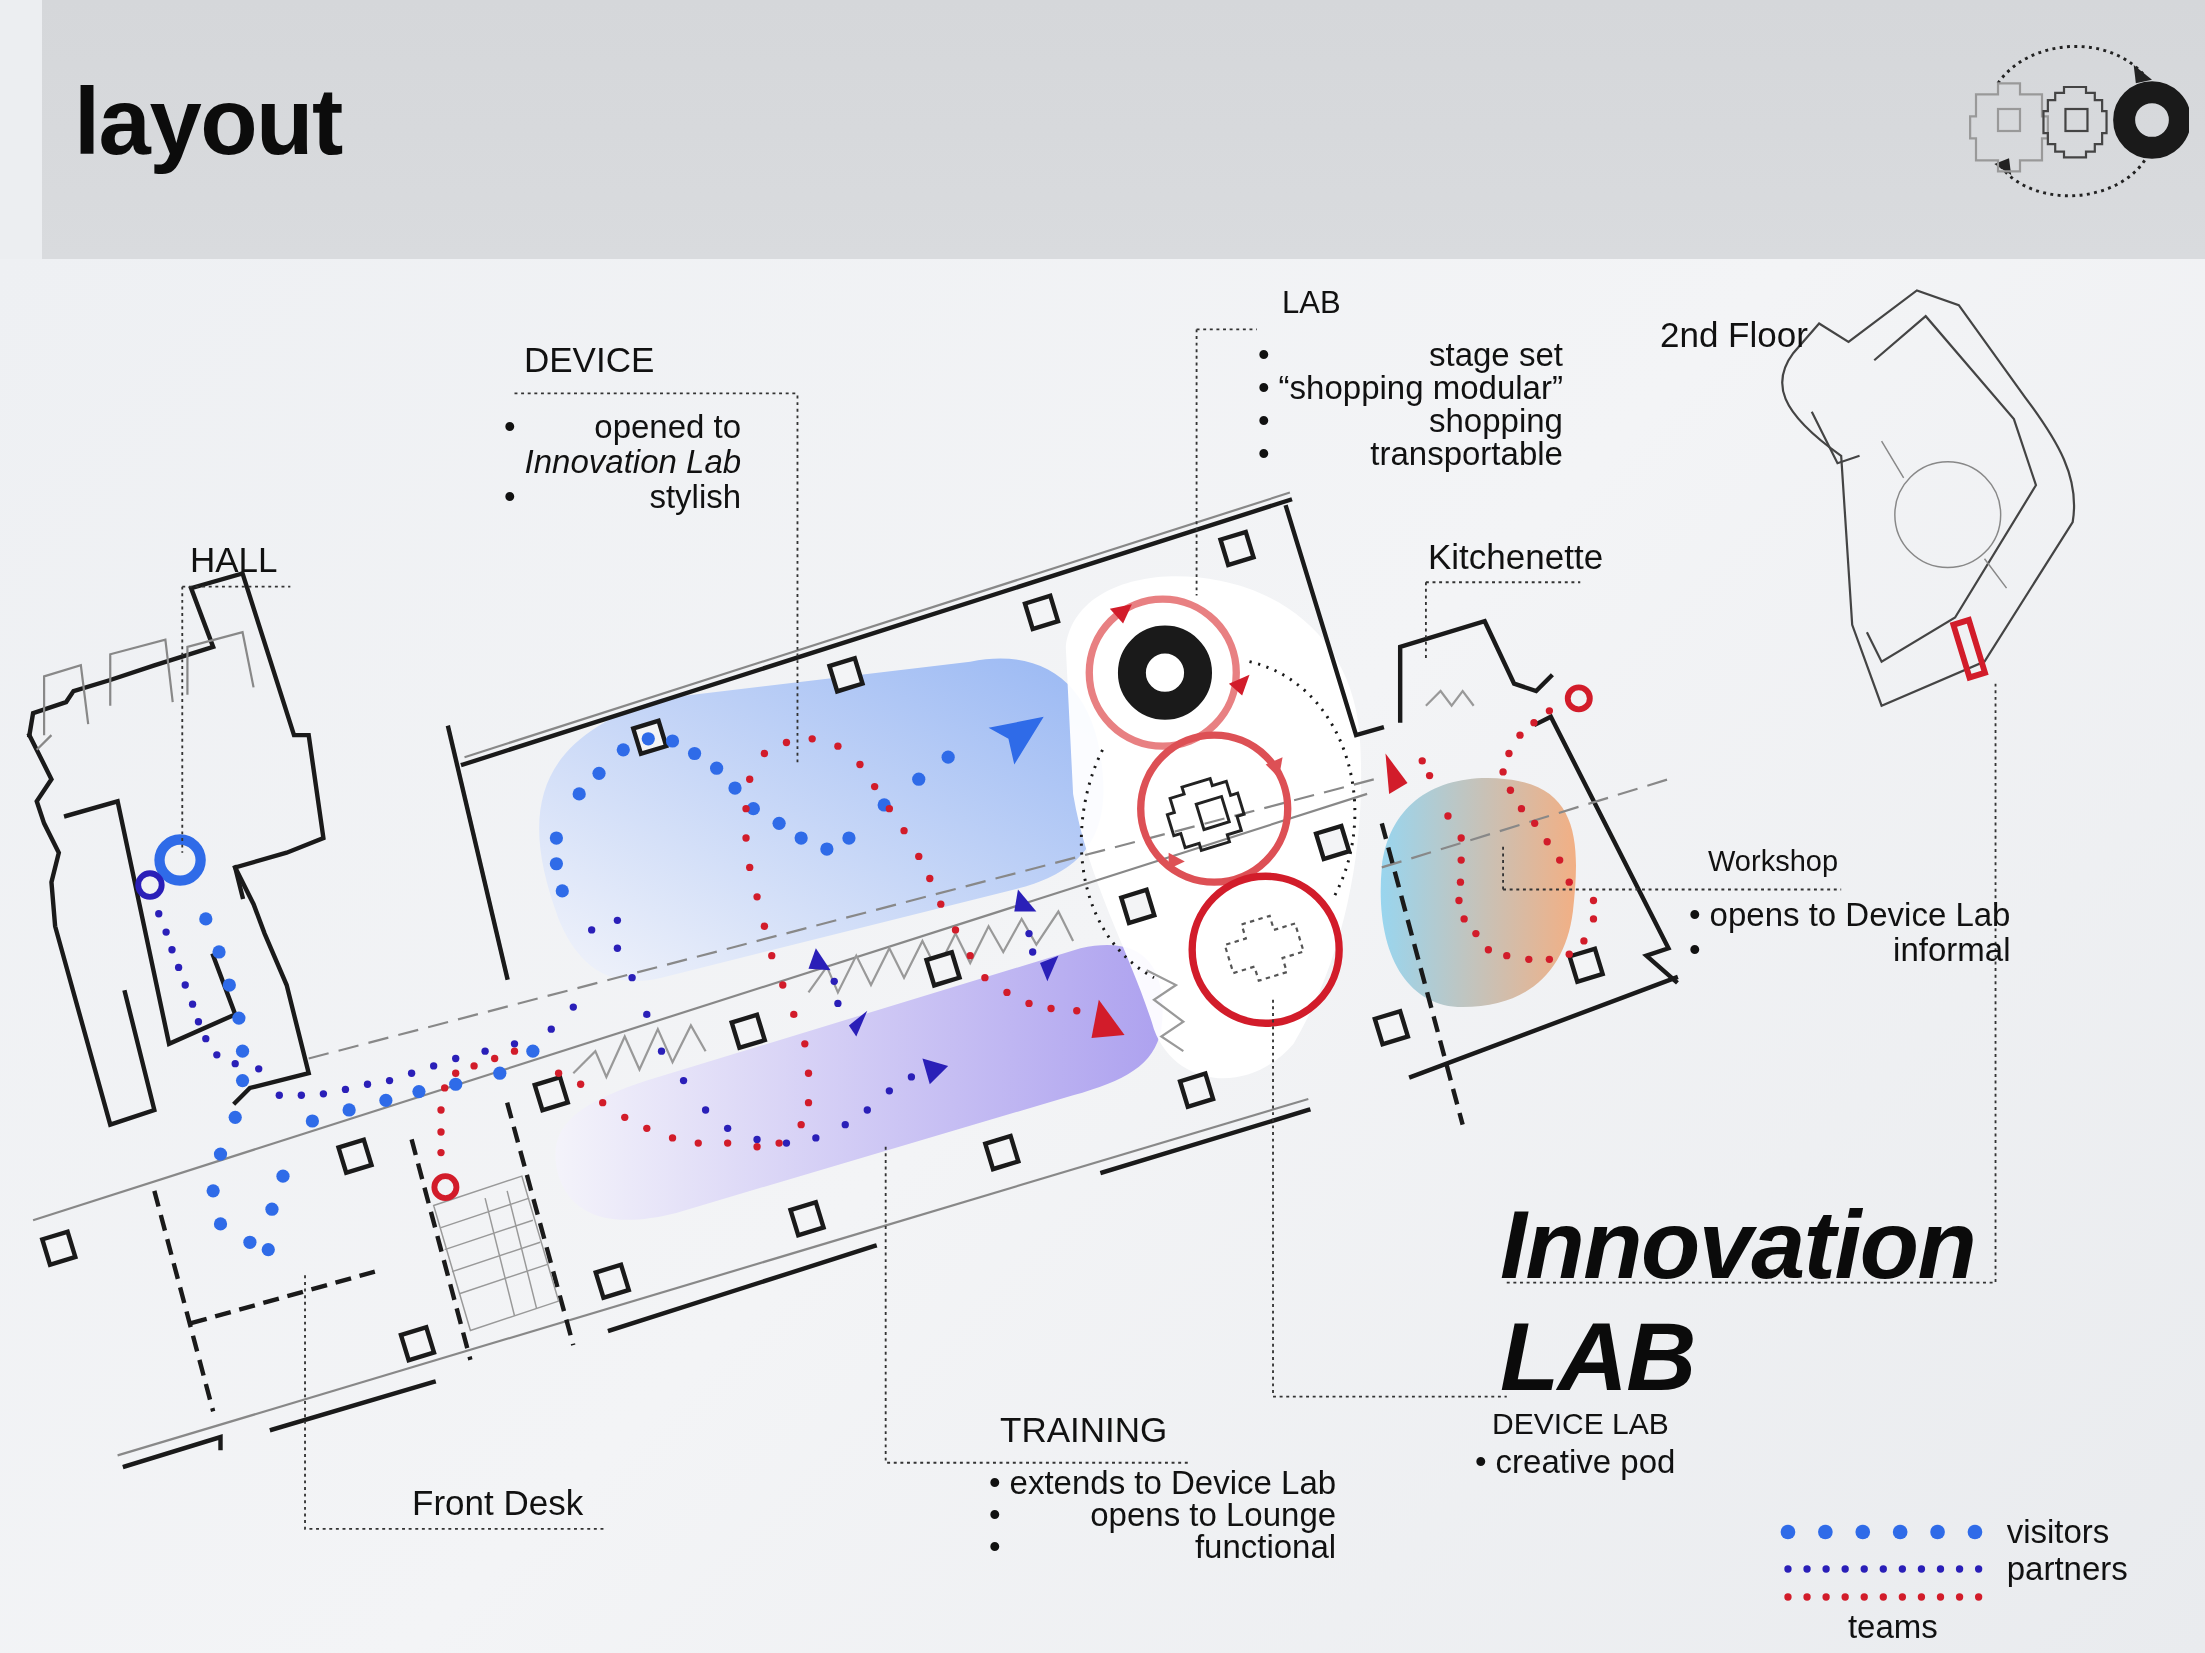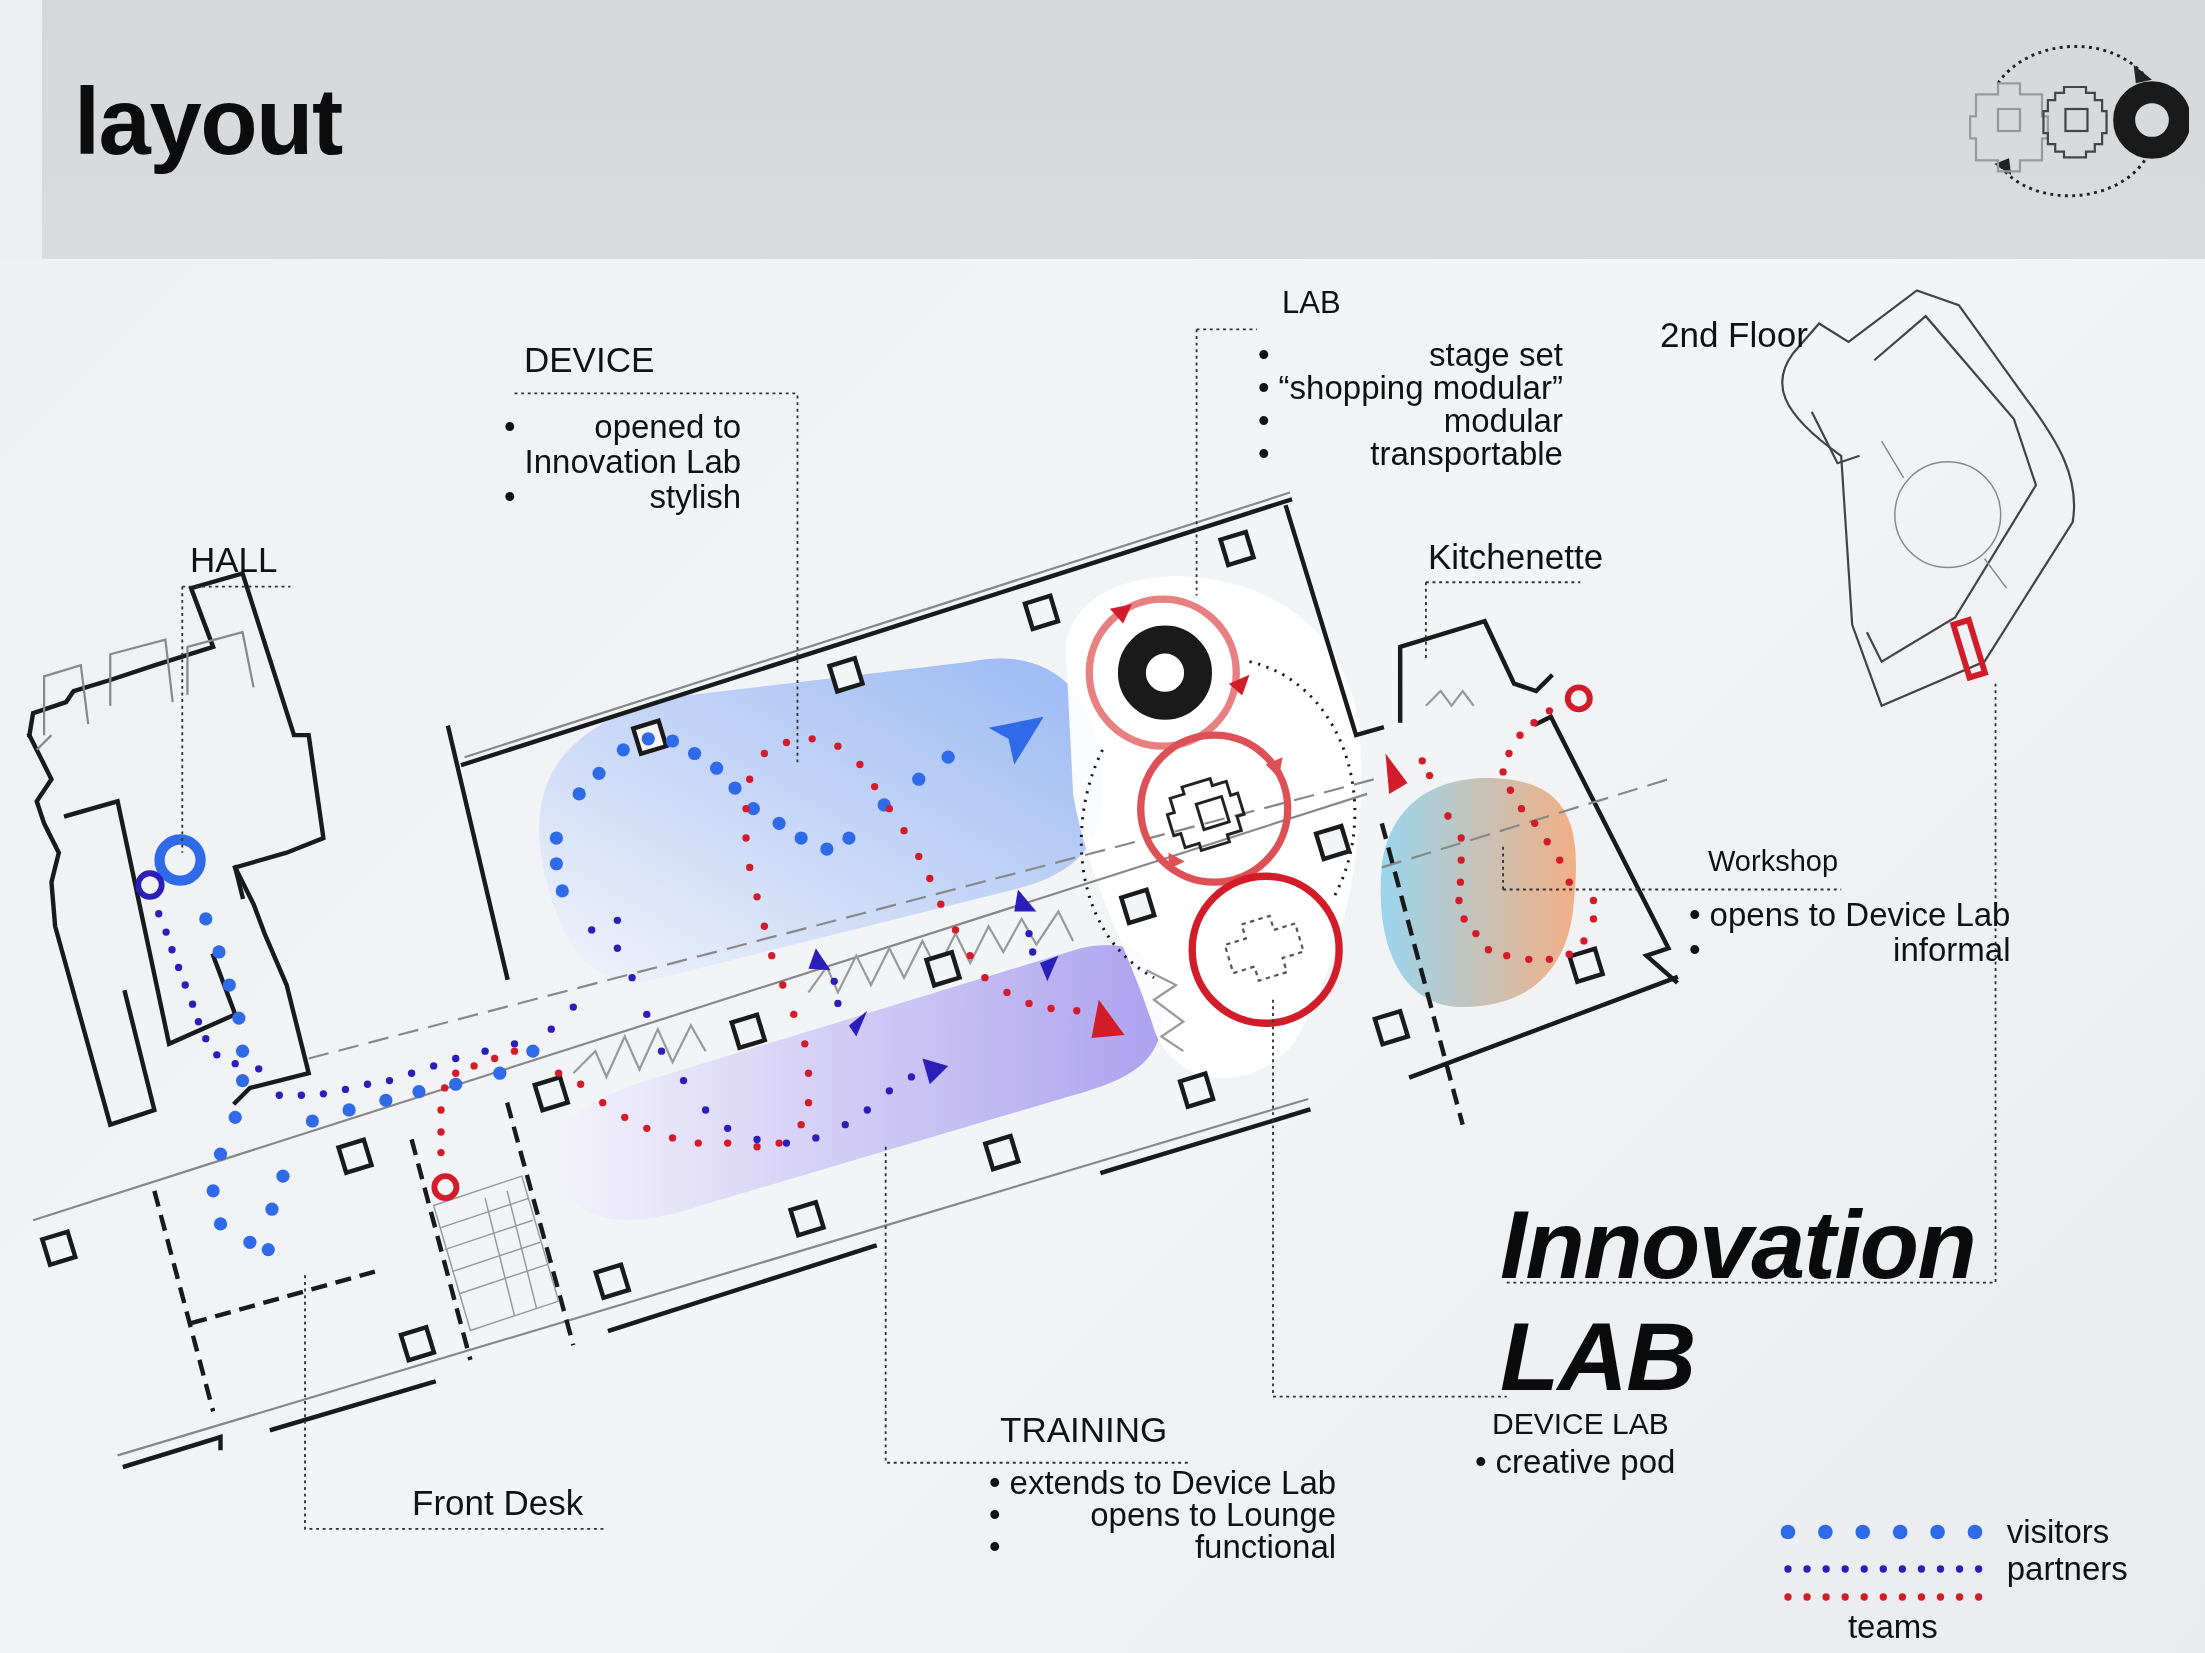--- a/index.html
+++ b/index.html
@@ -342,29 +342,29 @@
     <path d="M248 798 L248 1160 M248 798 L395 798"></path>
     <path d="M415 1735 L415 2080 L825 2080"></path>
   </g>
 </svg>
 
 <div class="lbl h" style="left:190px;top:540px;" data-name="hall-label">HALL</div>
 
 <div class="lbl h" style="left:524px;top:340px;" data-name="lounge-label">DEVICE</div>
 <ul class="lbl b bul" style="left:504px;top:409px;" data-name="lounge-bullets">
   <li data-name="lounge-bullet">opened to</li>
-  <li data-name="lounge-bullet" style="padding-left:20.6px;list-style:none;">Innovation Lab</li>
+  <li data-name="lounge-bullet" style="padding-left:20.6px;list-style:none;font-style:italic;">Innovation Lab</li>
   <li data-name="lounge-bullet">stylish</li>
 </ul>
 
 <div class="lbl hs" style="left:1282px;top:285px;" data-name="lab-label">LAB</div>
 <ul class="lbl b bul" style="left:1258px;top:338px;line-height:33px;" data-name="lab-bullets">
   <li data-name="lab-bullet">stage set</li>
   <li data-name="lab-bullet">“shopping modular”</li>
-  <li data-name="lab-bullet">modular</li>
+  <li data-name="lab-bullet">shopping</li>
   <li data-name="lab-bullet">transportable</li>
 </ul>
 
 <div class="lbl hs" style="left:1428px;top:537px;font-size:35px;" data-name="kitchenette-label">Kitchenette</div>
 
 <div class="lbl h" style="left:1660px;top:315px;" data-name="second-floor-label">2nd Floor</div>
 
 <div class="lbl hs" style="left:1708px;top:845px;font-size:29px;" data-name="workshop-label">Workshop</div>
 <ul class="lbl b bul" style="left:1689px;top:897px;" data-name="workshop-bullets">
   <li data-name="workshop-bullet">opens to Device Lab</li>

